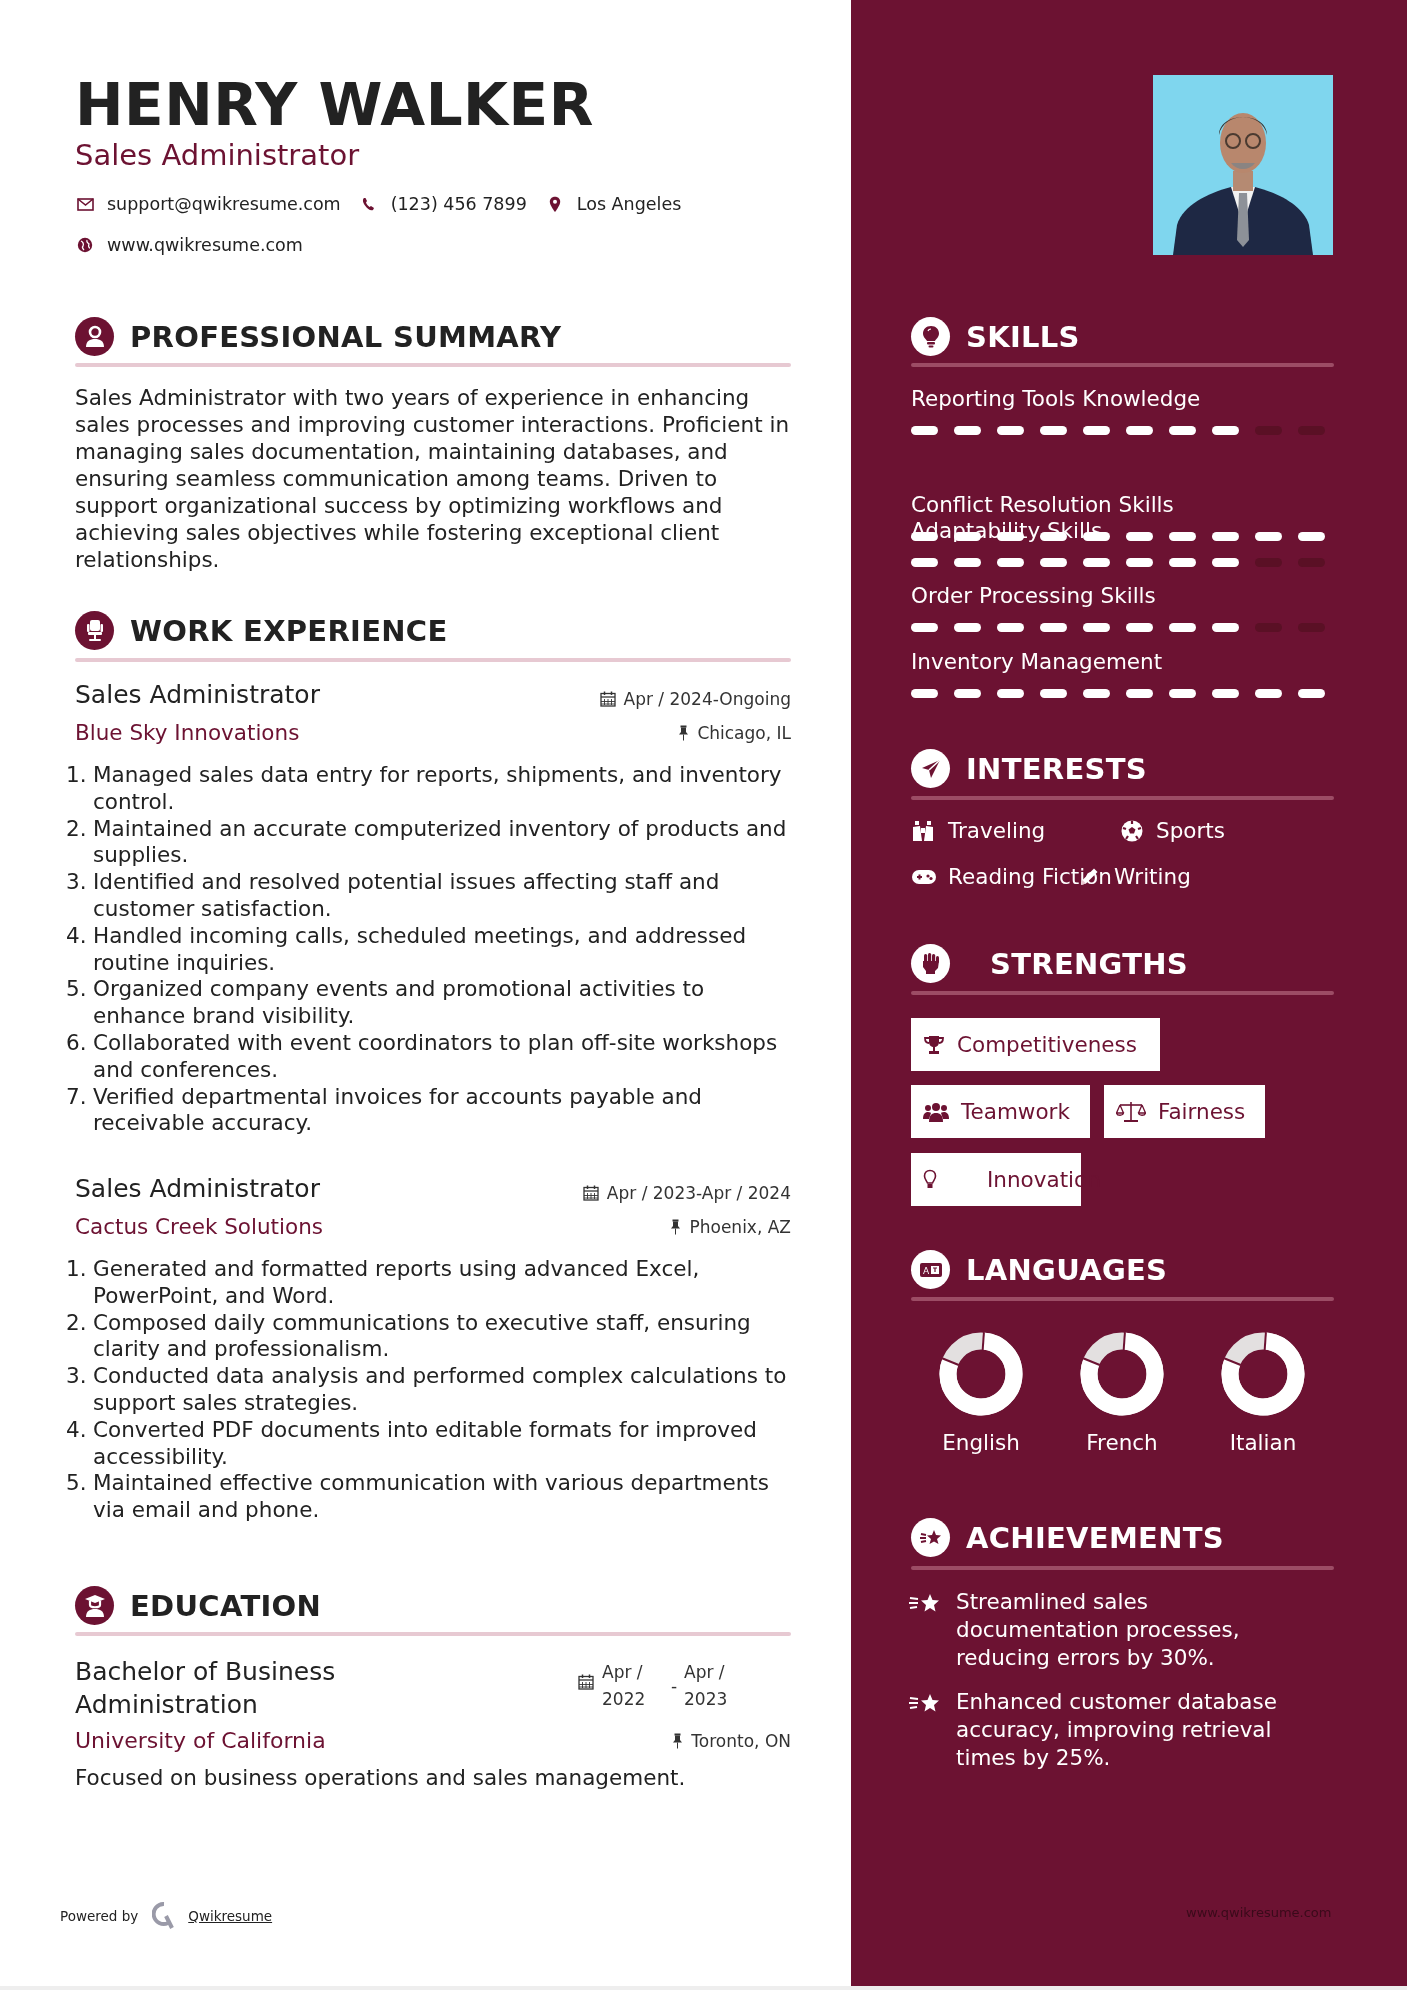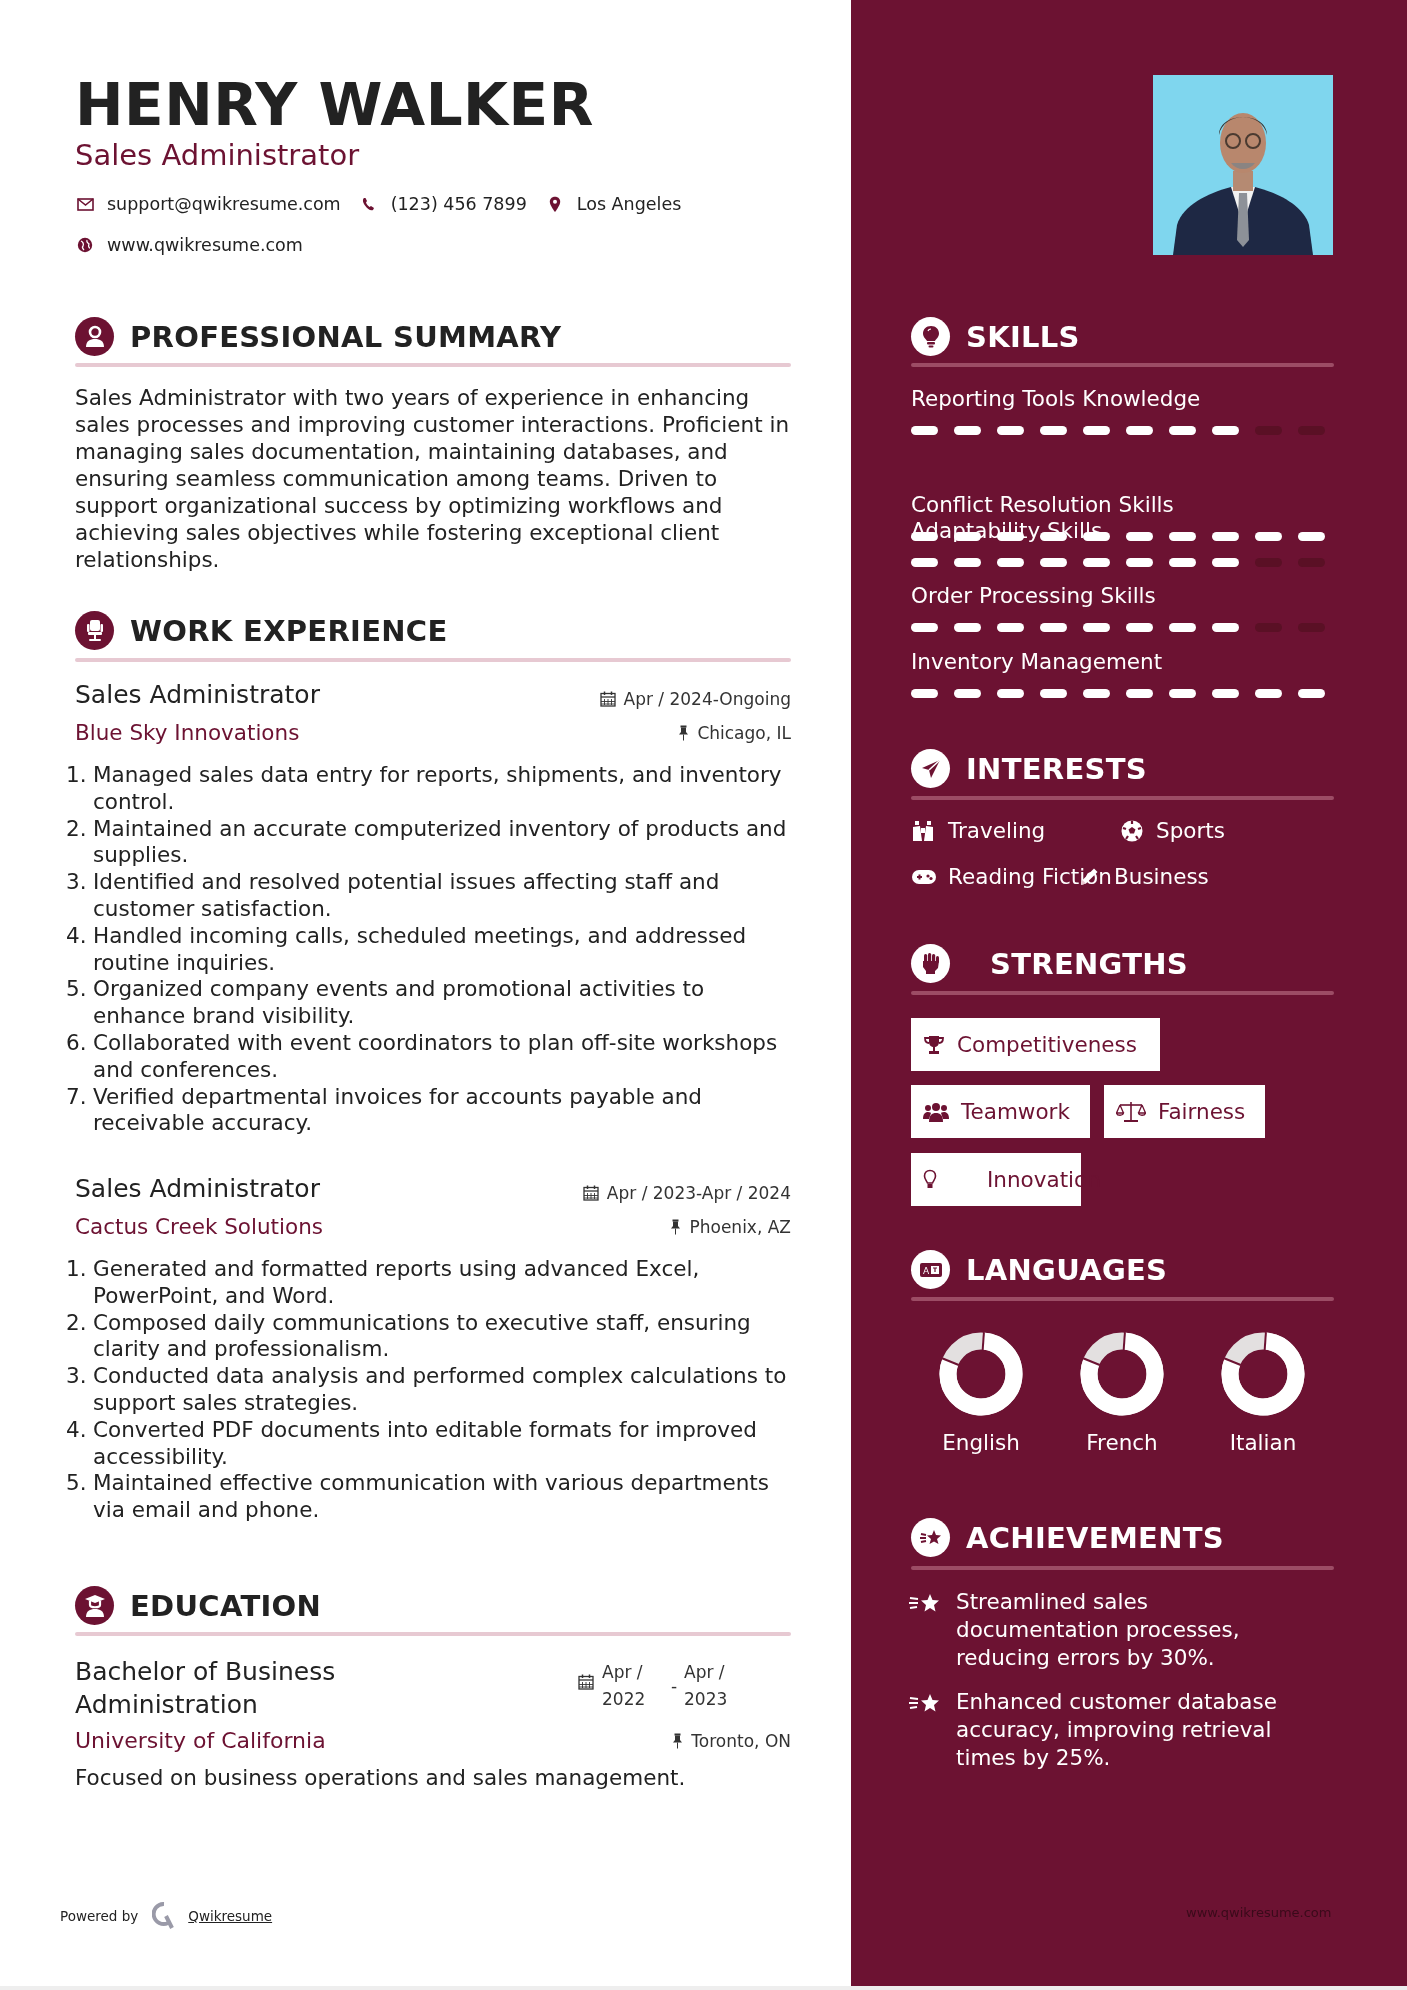--- a/index.html
+++ b/index.html
@@ -470,21 +470,21 @@
       </span>
       <span>Reading Fiction</span>
     </div>
     <div class="interest" style="left:227px; top:864px;">
       <span class="ii" style="width:22px; margin-right:14px;">
         <svg width="22" height="22" viewBox="0 0 22 22">
             <path d="M3 19 L4.5 14 L16 2.5 L19.5 6 L8 17.5 Z" fill="#fff"></path>
             <path d="M3 19 L4.5 14 L8 17.5 Z" fill="#e8c8d0"></path>
           </svg>
       </span>
-      <span>Business</span>
+      <span>Writing</span>
     </div>
 
     <div class="sec-head" style="left:60px; top:944px;gap:24px;">
       <div class="sec-icon">
         <svg width="20" height="24" viewBox="0 0 20 24">
             <rect x="3" y="2" width="3.2" height="8" rx="1.5" fill="#6c1232"></rect>
             <rect x="7" y="1" width="3.2" height="9" rx="1.5" fill="#6c1232"></rect>
             <rect x="11" y="2" width="3.2" height="8" rx="1.5" fill="#6c1232"></rect>
             <rect x="15" y="4" width="3" height="7" rx="1.5" fill="#6c1232"></rect>
             <path d="M2 9 L18 9 L17 16 L14 19 L14 22 L5 22 L5 19 L2 15 Z" fill="#6c1232"></path>

